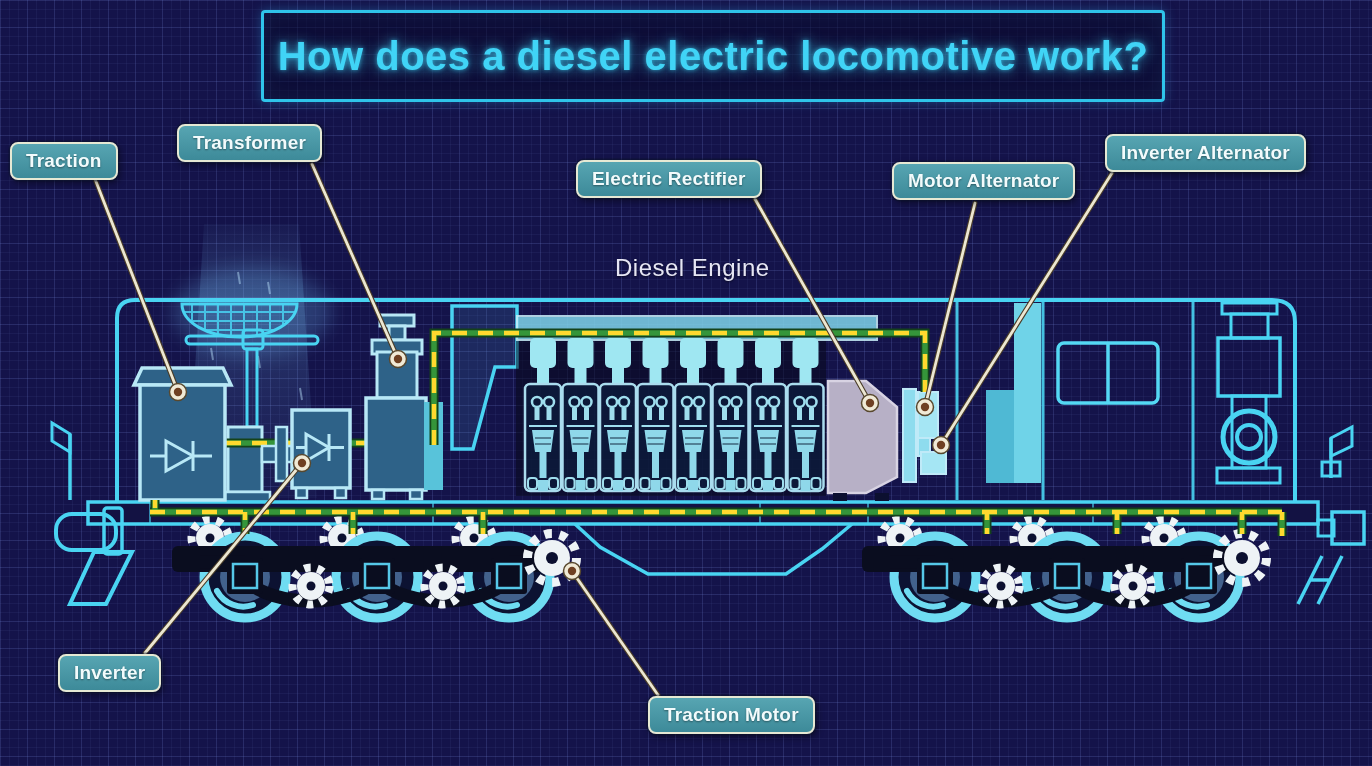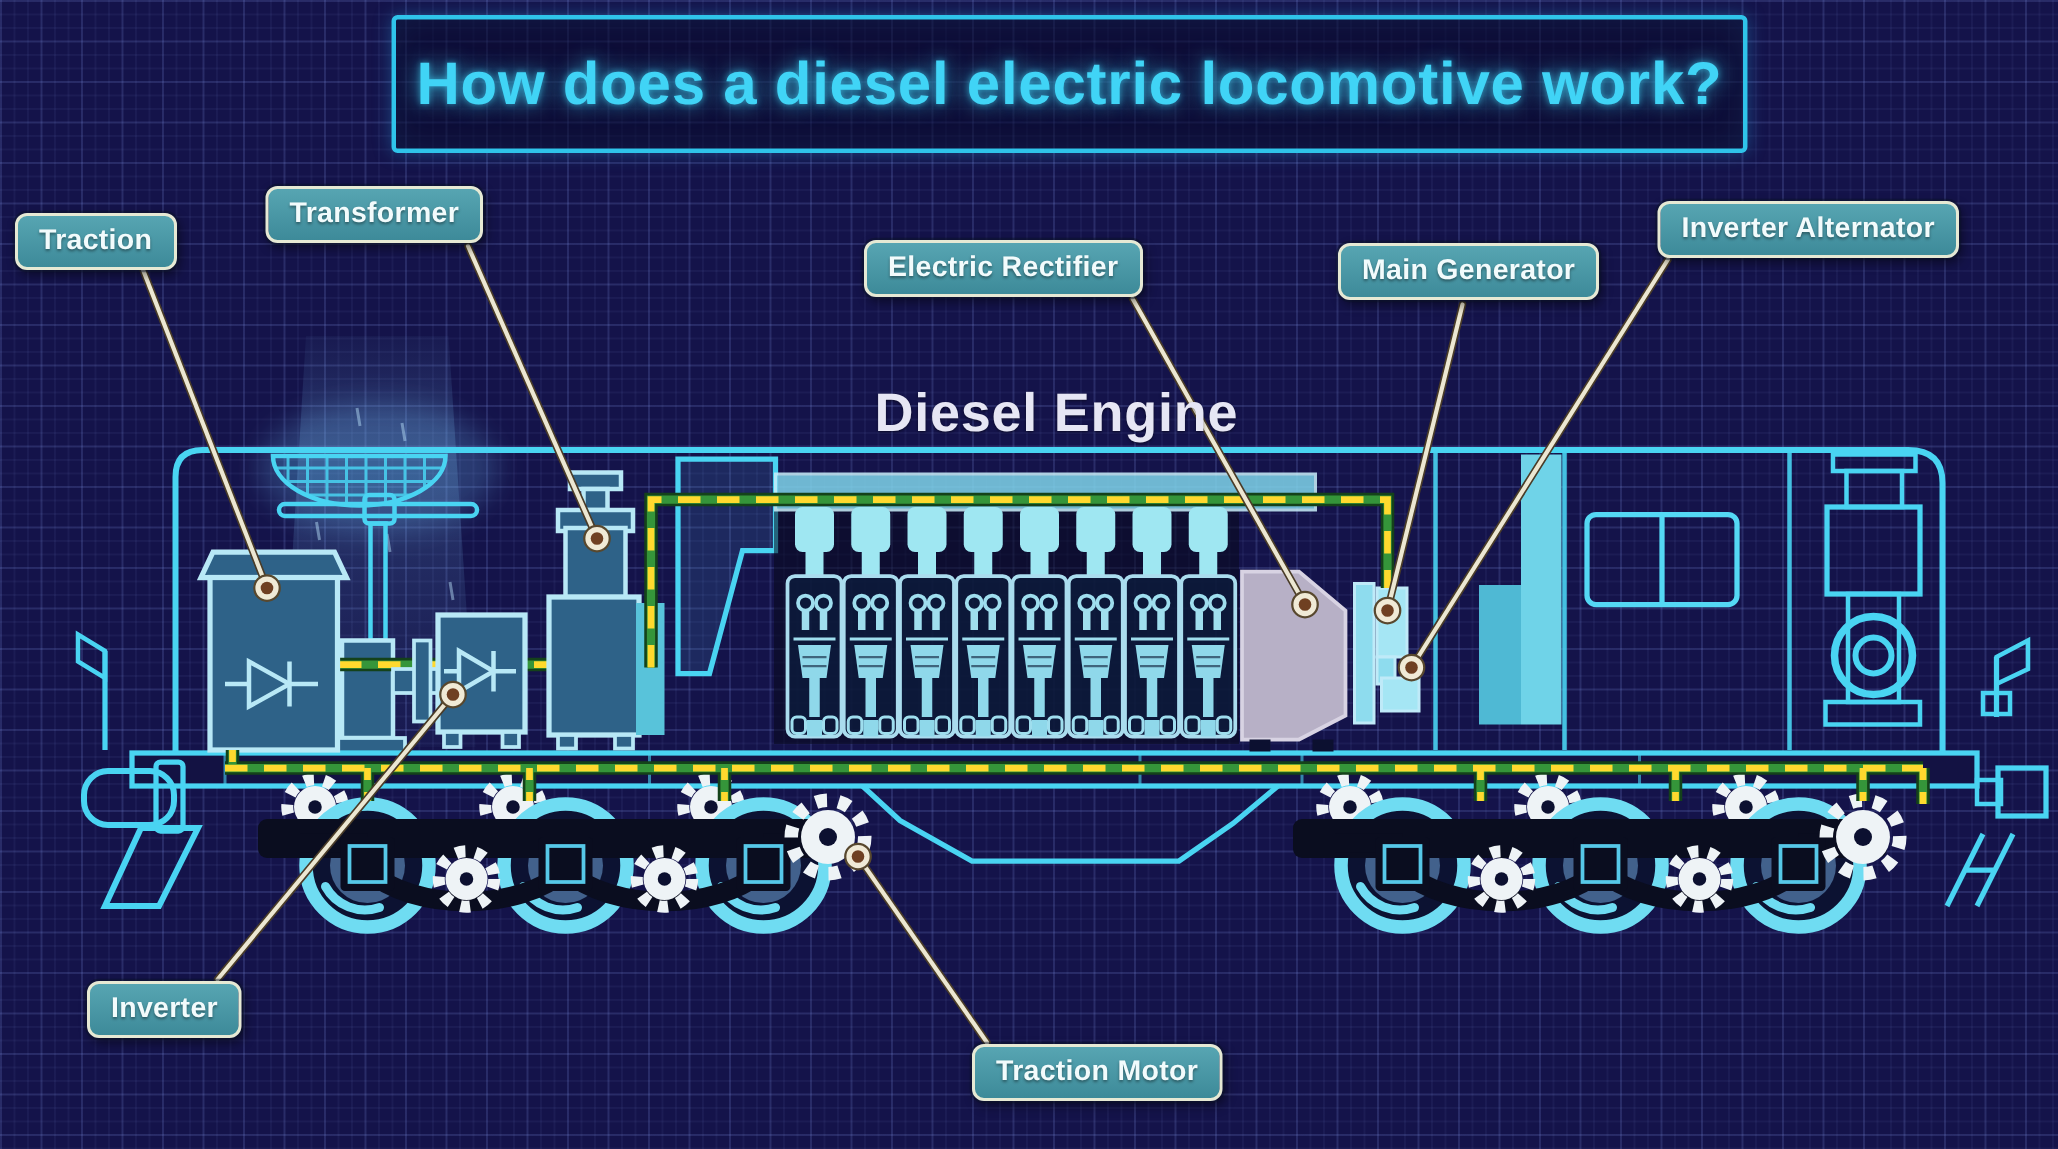--- a/index.html
+++ b/index.html
@@ -30,23 +30,24 @@
     position:absolute;
     background:linear-gradient(#57a5b2,#3d8a99);
     border:2.5px solid #e6e9d4;border-radius:8px;
     padding:6px 14px;
     color:#f2fbfc;font-size:19px;font-weight:600;letter-spacing:0.2px;
     text-shadow:0 1px 2px rgba(0,0,0,0.4);
     box-shadow:0 0 0 1.5px rgba(10,20,40,0.45), 2px 3px 7px rgba(0,0,0,0.45);
     white-space:nowrap;
   }
   .plain-label{
-    position:absolute;color:#e6e6f4;font-size:36px;font-weight:700;
+    position:absolute;color:#e6e6f4;font-size:24px;font-weight:400;
     letter-spacing:0.5px;white-space:nowrap;
     text-shadow:0 1px 2px rgba(0,0,0,0.5);
+    margin-left:32px;
   }
 </style>
 </head>
 <body>
 
 <div id="stage">
 
 <svg id="diagram-svg" width="1372" height="766" viewBox="0 0 1372 766">
   <defs>
     <linearGradient id="beamGrad" x1="0" y1="0" x2="0" y2="1">
@@ -334,18 +335,18 @@
   </g>
 </svg>
 
 <div class="title-box">How does a diesel electric locomotive work?</div>
 
 <div class="plain-label" style="left:583px;top:254px">Diesel Engine</div>
 
 <div class="callout" style="left:10px;top:142px">Traction</div>
 <div class="callout" style="left:177px;top:124px">Transformer</div>
 <div class="callout" style="left:576px;top:160px">Electric Rectifier</div>
-<div class="callout" style="left:892px;top:162px">Main Generator</div>
+<div class="callout" style="left:892px;top:162px">Motor Alternator</div>
 <div class="callout" style="left:1105px;top:134px">Inverter Alternator</div>
 <div class="callout" style="left:58px;top:654px">Inverter</div>
 <div class="callout" style="left:648px;top:696px">Traction Motor</div>
 
 </div>
 
 </body></html>

